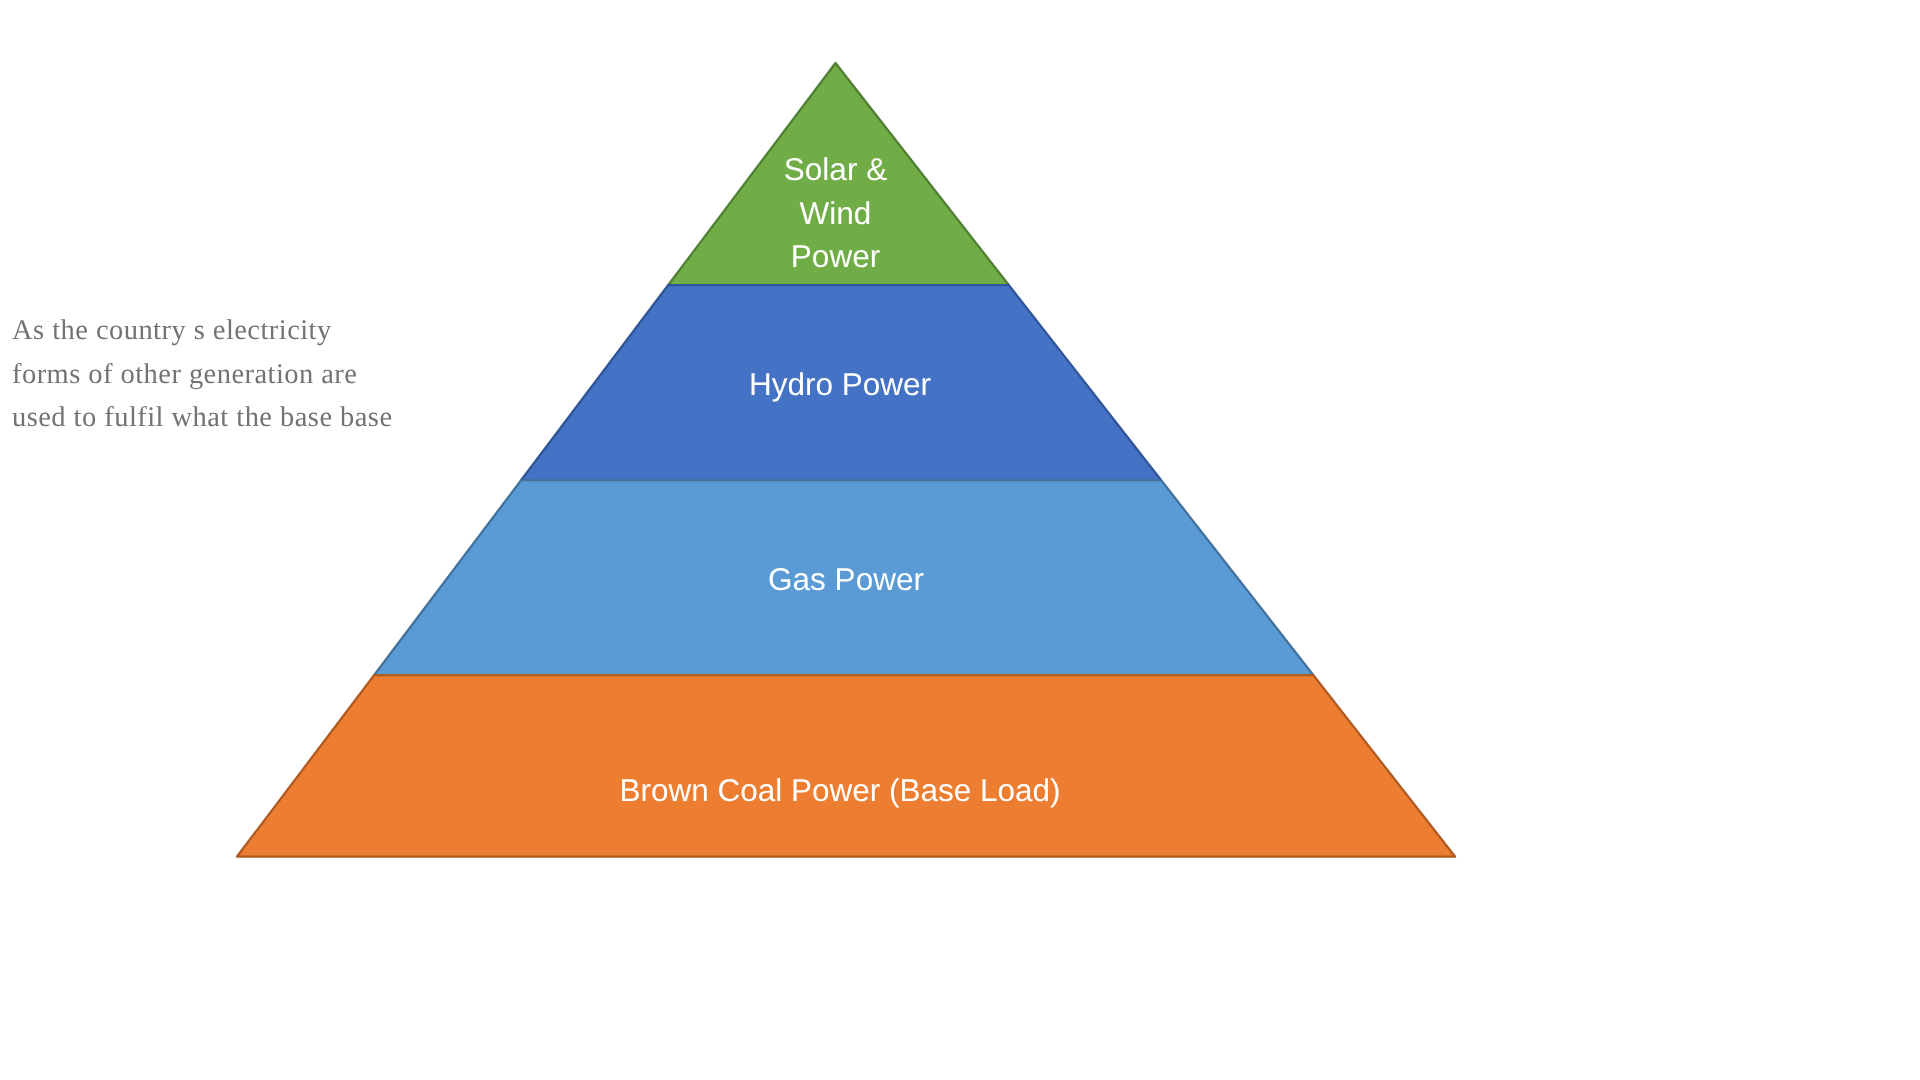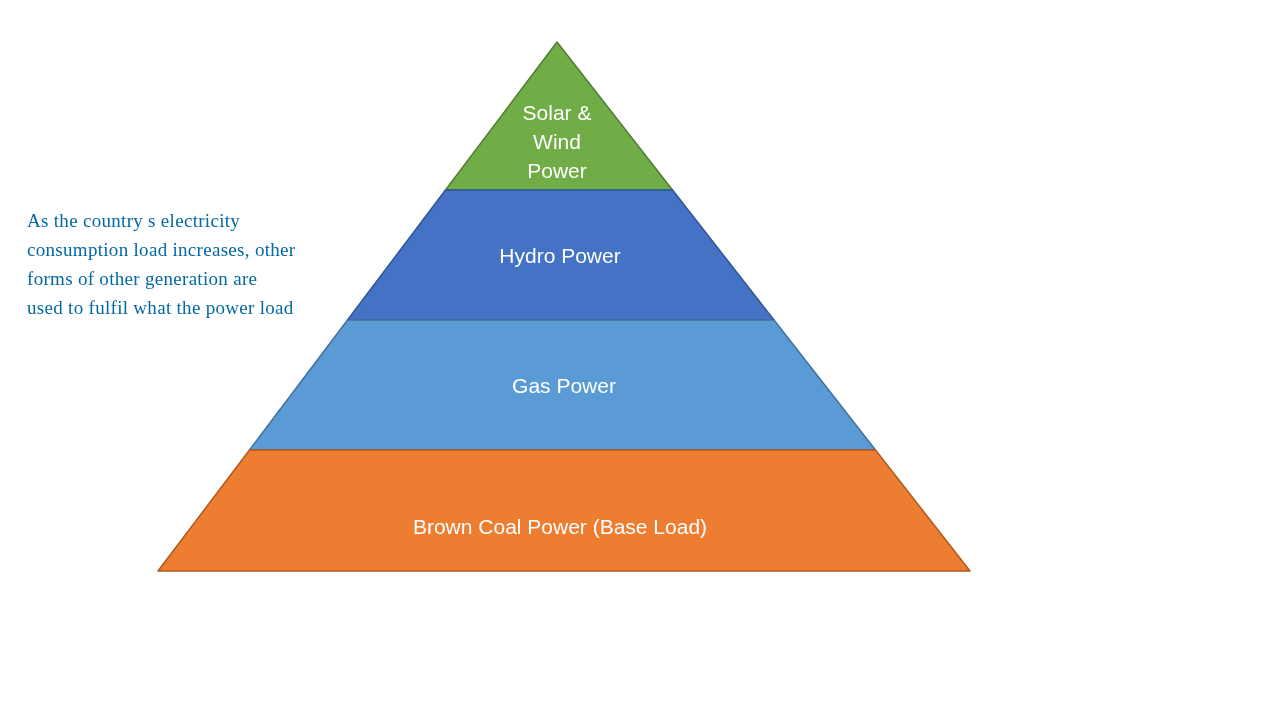--- a/index.html
+++ b/index.html
@@ -24,40 +24,39 @@
     stroke-width: 1.5;
     stroke-linejoin: round;
   }
   .layer-label {
     font-family: "Liberation Sans", sans-serif;
     font-size: 21px;
     text-anchor: middle;
   }
   .note {
     position: absolute;
-    left: 27px;
+    left: 8px;
     top: 206px;
     font-family: cursive;
     font-size: 19px;
     line-height: 29px;
     letter-spacing: 0.3px;
-    color: #0369a1;
+    color: #737373;
     white-space: nowrap;
   }
 </style>
 </head>
 <body>
 
 <div class="slide">
 
   <div class="note">
     <div>As the country s electricity</div>
-    <div>consumption load increases, other</div>
     <div>forms of other generation are</div>
-    <div>used to fulfil what the power load</div>
+    <div>used to fulfil what the base base</div>
   </div>
 
   <svg class="pyramid-svg" width="1280" height="720" viewBox="0 0 1280 720">
 
     <polygon points="557,42 672.5,190 445.5,190" fill="#70AD47" stroke="#507E32"></polygon>
 
     <polygon points="445.5,190 672.5,190 774,320 347.5,320" fill="#4472C4" stroke="#2F5597"></polygon>
 
     <polygon points="347.5,320 774,320 875.5,450 249.5,450" fill="#5B9BD5" stroke="#41719C"></polygon>
 

